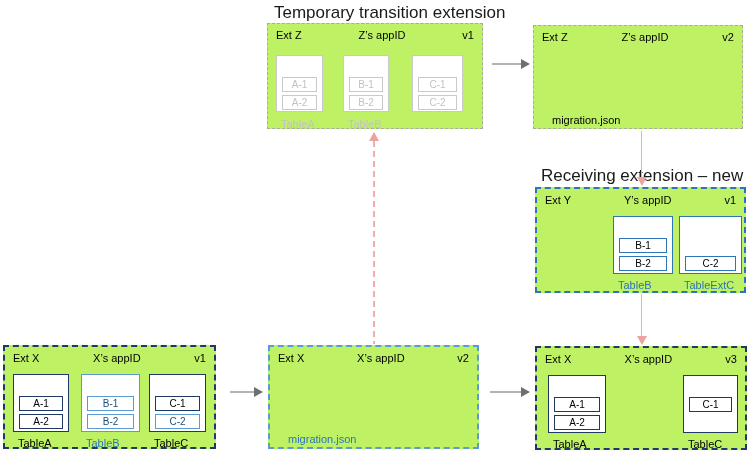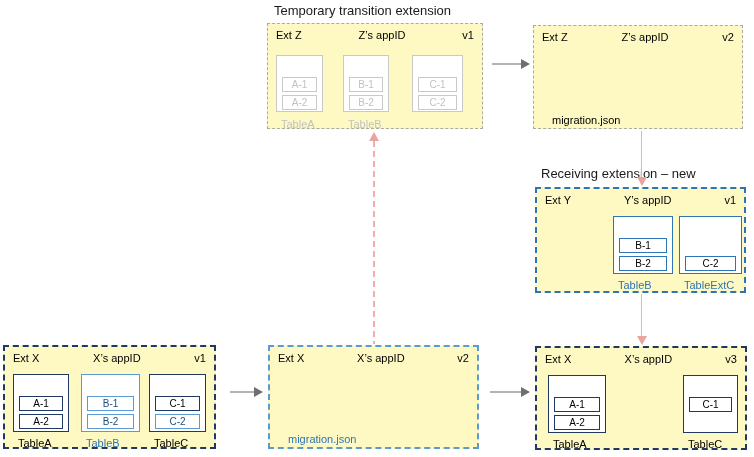--- a/index.html
+++ b/index.html
@@ -4,23 +4,23 @@
 <style>
   :root{
     --navy:#1F3864; --medium-blue:#2E75B6; --light-blue:#5B9BD5; --dark-blue-text:#1F4E79;
     --gray-dash:#A9A9A9; --gray-table:#C9C9C9; --gray-text:#C2C2C2;
     --arrow-gray:#B3B3B3; --arrow-gray-head:#6F6F6F; --pink-line:#F0AFA9; --pink-head:#EBA49D;
   }
   *{box-sizing:border-box; margin:0; padding:0;}
   body{background:#fff; font-family:"Liberation Sans", sans-serif; color:#1a1a1a;}
   .canvas{position:relative; width:754px; height:457px; background:#fff; overflow:hidden;}
 
-  .diag-title{position:absolute; font-size:13px; color:#1a1a1a; white-space:nowrap;}
+  .diag-title{position:absolute; font-size:17px; color:#1a1a1a; white-space:nowrap;}
 
-  .box{position:absolute; background:#fef9c3;}
+  .box{position:absolute; background:#bef264;}
   .box.gray-d{border:1.5px dashed var(--gray-dash);}
   .box.navy-d{border:2px dashed var(--navy);}
   .box.lblue-d{border:2px dashed var(--light-blue);}
   .box.mblue-d{border:2px dashed var(--medium-blue);}
 
   .hdr{display:flex; justify-content:space-between; padding:5px 8px 0 8px; font-size:11px; color:#000;}
 
   .tbl{position:absolute; background:#fff; font-size:11px;}
   .tbl.navy-b{border:1.5px solid var(--navy);}
   .tbl.lblue-b{border:1.5px solid var(--light-blue);}

